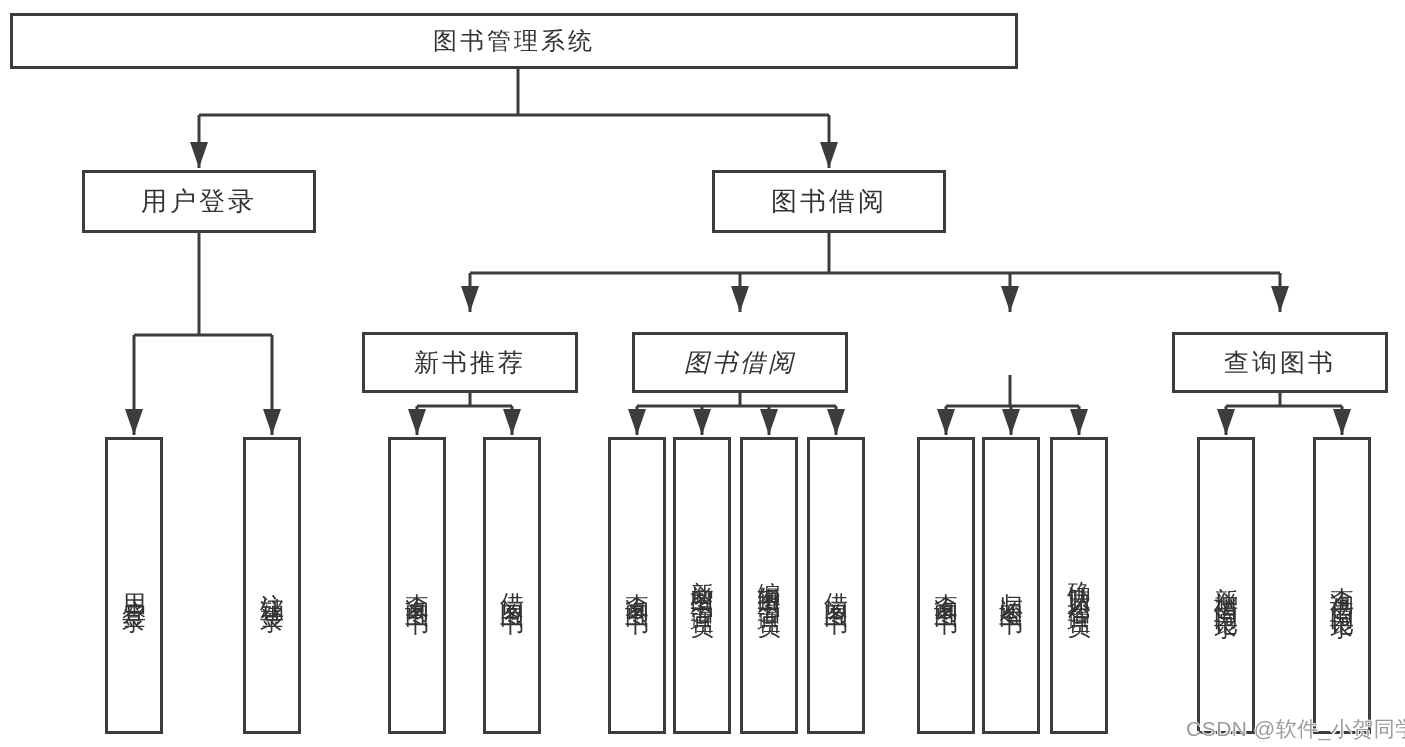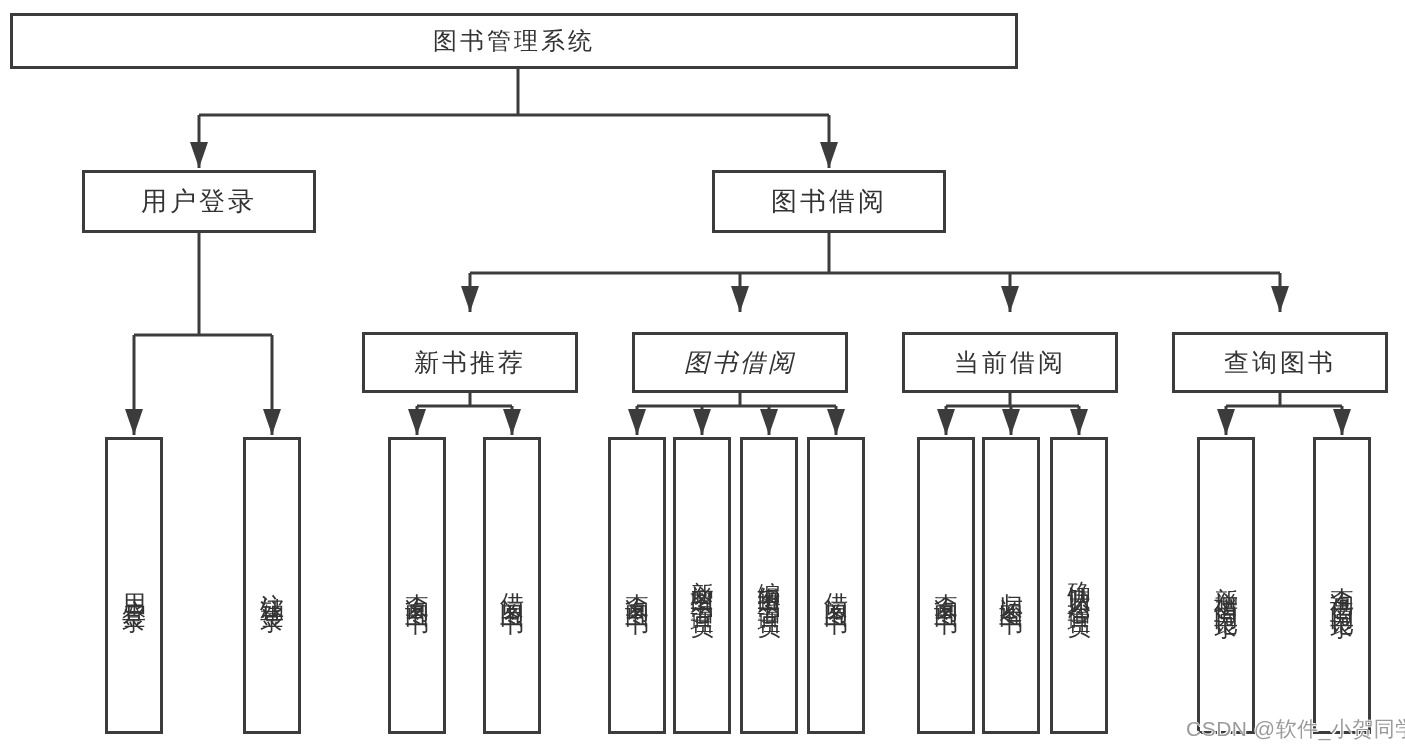--- a/index.html
+++ b/index.html
@@ -155,23 +155,20 @@
   <div class="box l2-box l2-b">
     <span class="lbl">图书借阅</span>
   </div>
 
   <div class="box l3-box l3-0">
     <span class="lbl">新书推荐</span>
   </div>
   <div class="box l3-box l3-1">
     <span class="lbl">图书借阅</span>
   </div>
-  <div class="box l3-box l3-2">
-    <span class="lbl">当前借阅</span>
-  </div>
   <div class="box l3-box l3-3">
     <span class="lbl">查询图书</span>
   </div>
 
   <div class="box leaf leaf-0">
     <span class="vlbl">用户登录</span>
   </div>
   <div class="box leaf leaf-1">
     <span class="vlbl">注销登录</span>
   </div>

